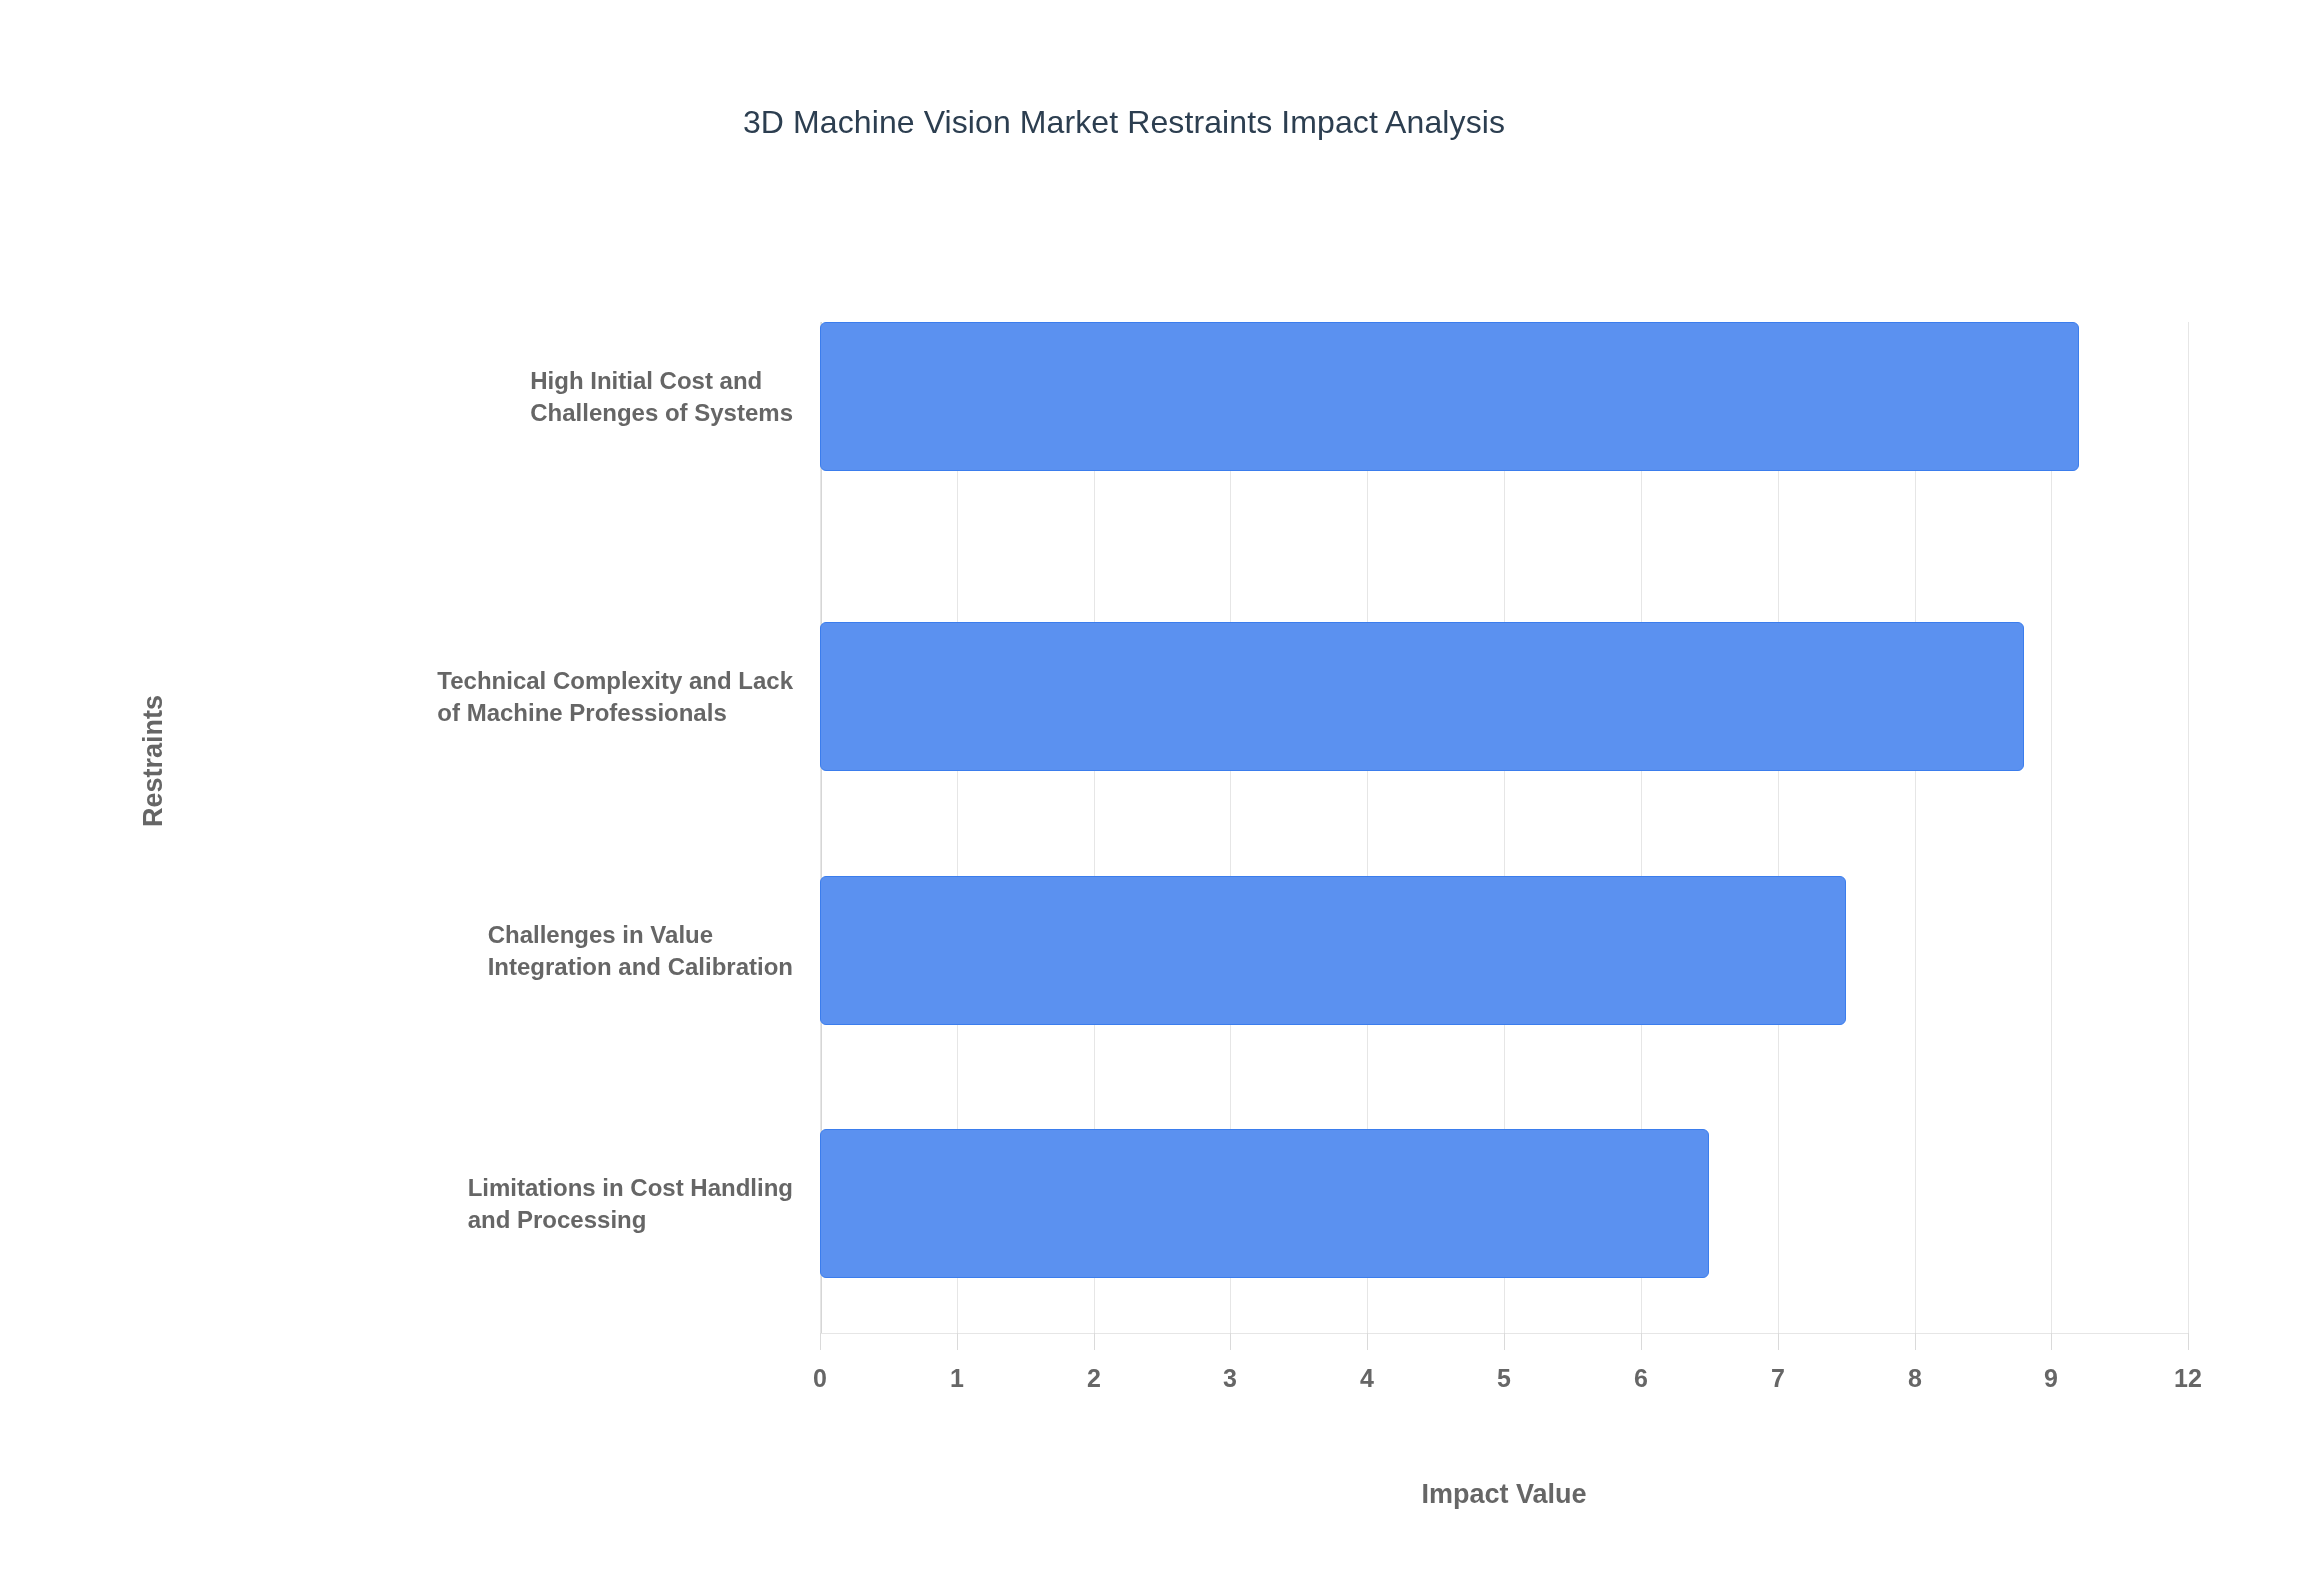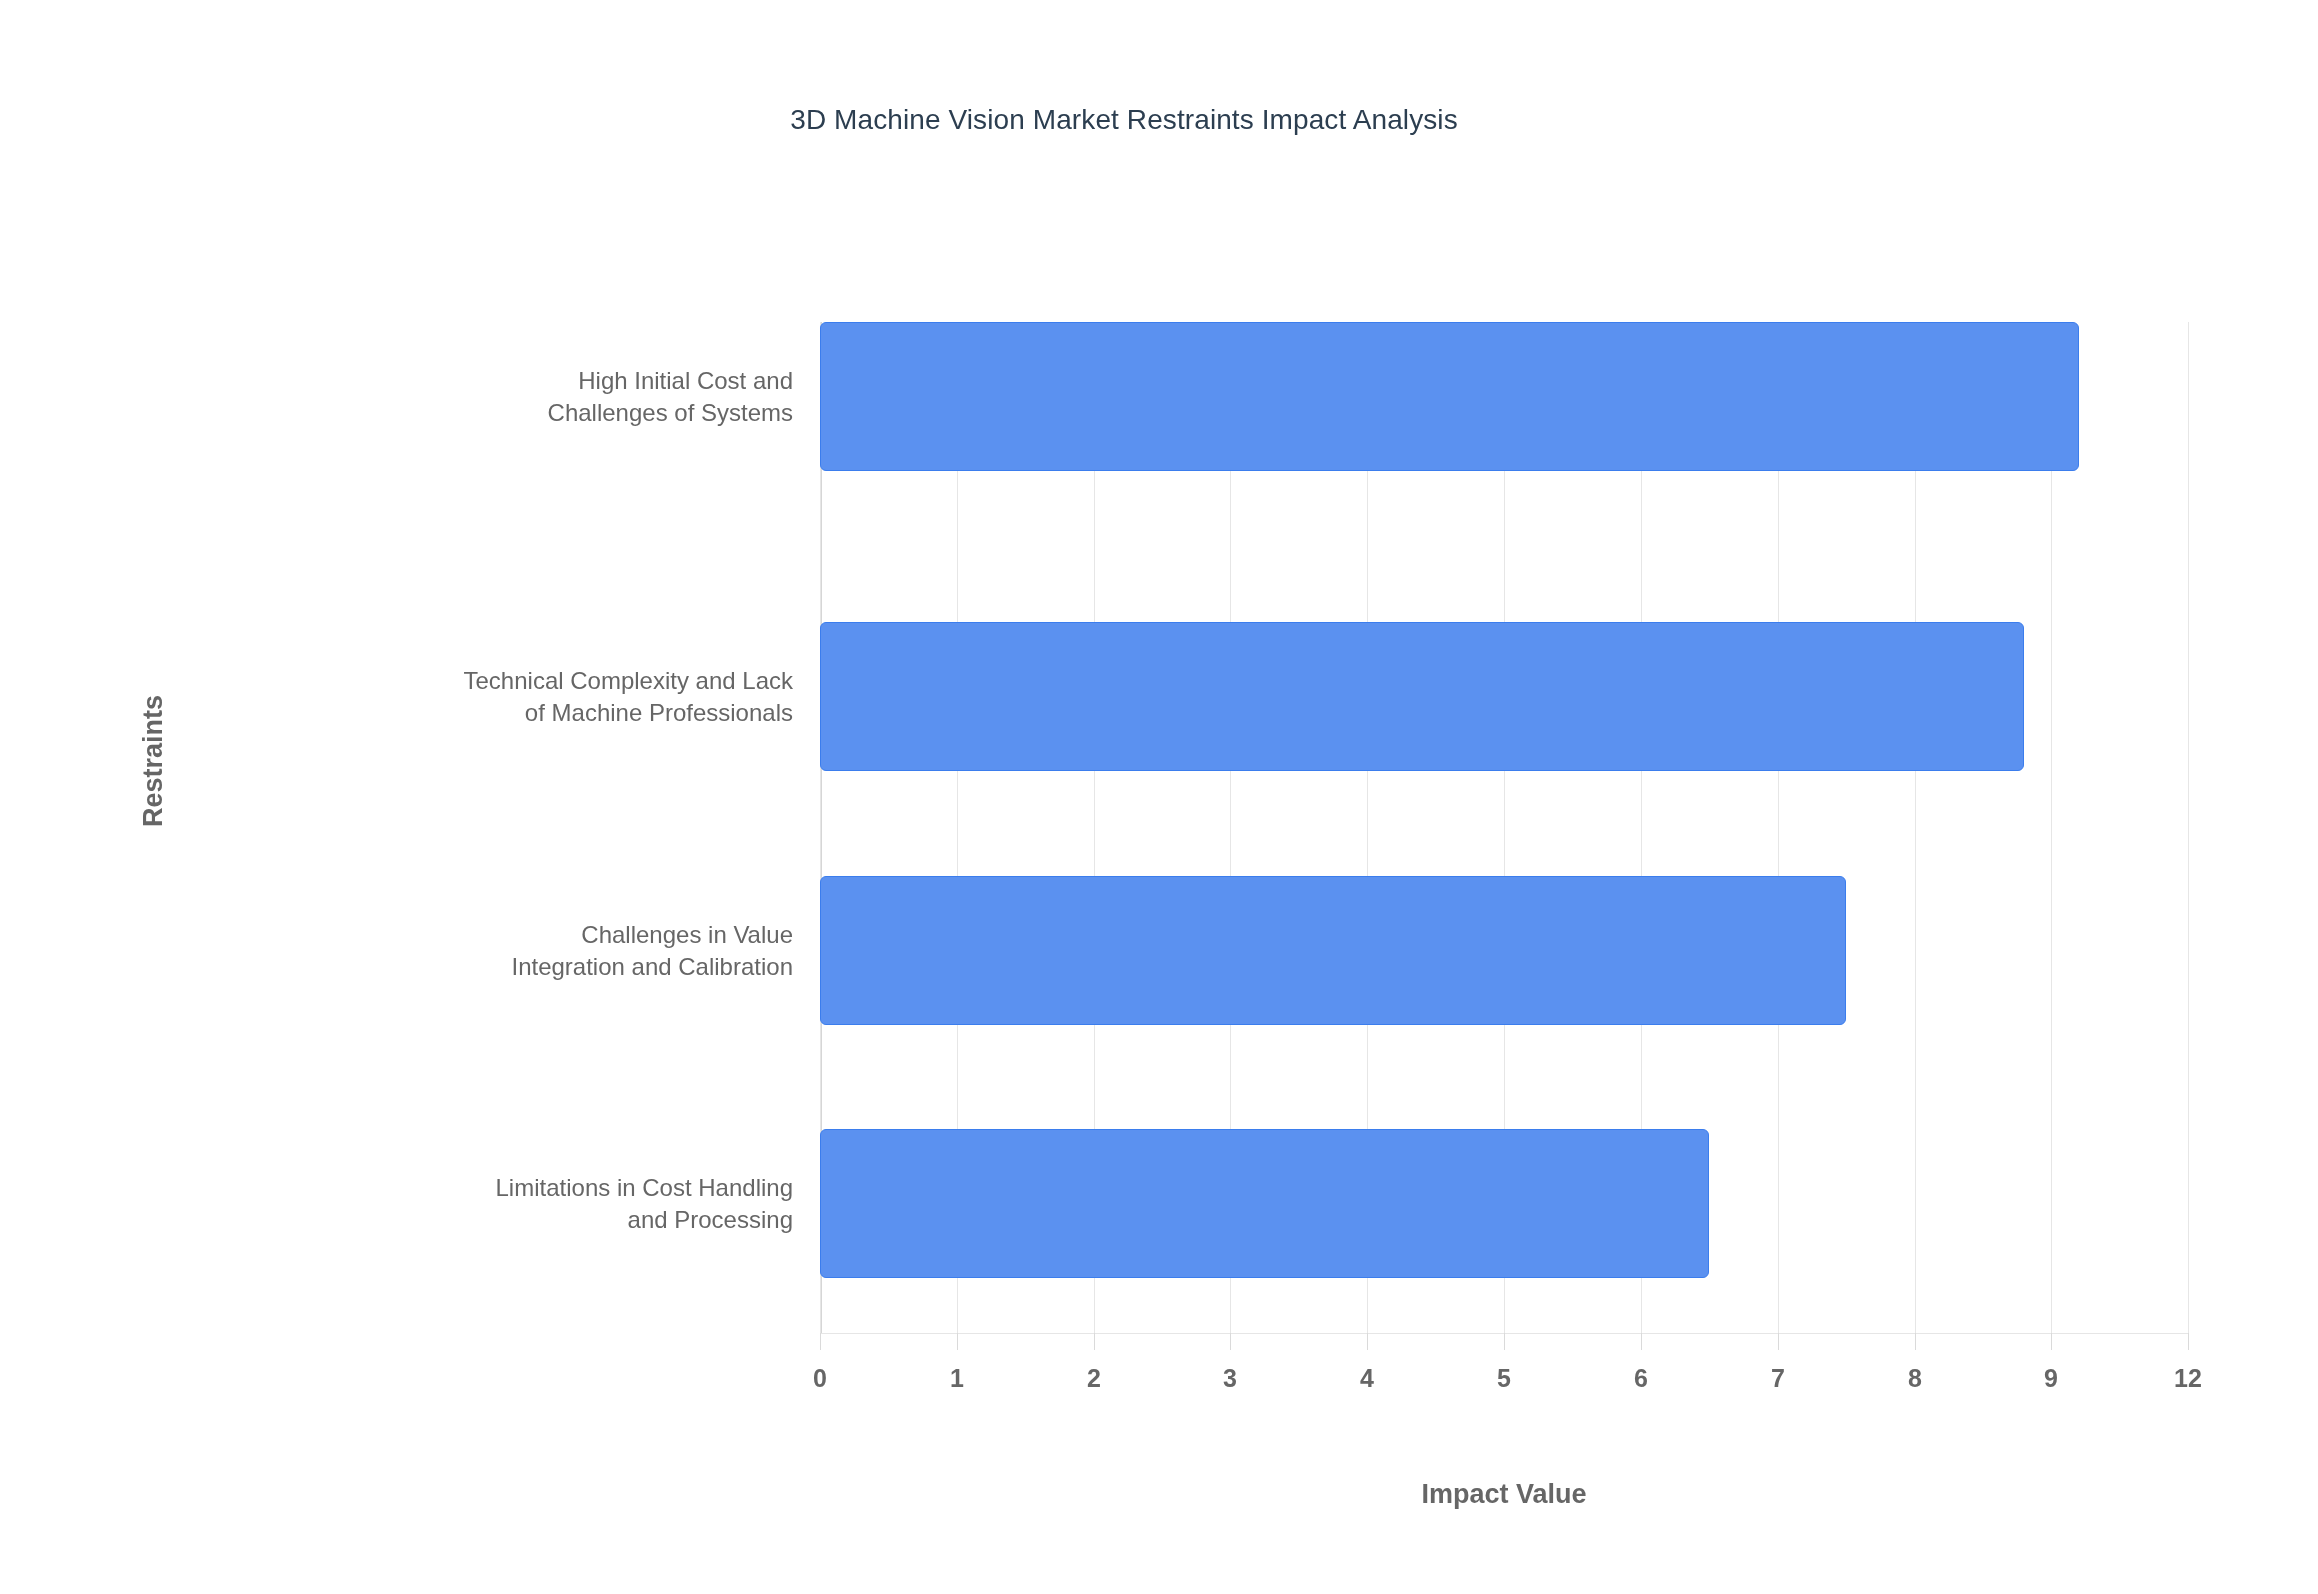--- a/index.html
+++ b/index.html
@@ -21,21 +21,21 @@
     background: #ffffff;
   }
 
   
   #chart-title {
     position: absolute;
     left: 0;
     top: 104px;
     width: 2248px;
     text-align: center;
-    font-size: 28px;
+    font-size: 32px;
     font-weight: 400;
     color: #2c3e50;
     letter-spacing: 0.1px;
     white-space: nowrap;
   }
 
   
   
   #plot-area {
     position: absolute;
@@ -92,23 +92,23 @@
   .bar.b3 { top: 807px; }
 
   .ycat-wrap {
     position: absolute;
     left: -570px;
     width: 543px;
     height: 149px;
     display: flex;
     align-items: center;
     justify-content: flex-end;
-    text-align: right;
+    text-align: left;
     font-size: 24px;
-    font-weight: normal;
+    font-weight: bold;
     color: #666666;
     line-height: 1.3;
   }
   .ycat-wrap.b0 { top: 0px; }
   .ycat-wrap.b1 { top: 300px; }
   .ycat-wrap.b2 { top: 554px; }
   .ycat-wrap.b3 { top: 807px; }
   .ycat-wrap span { display: block; }
 
   

